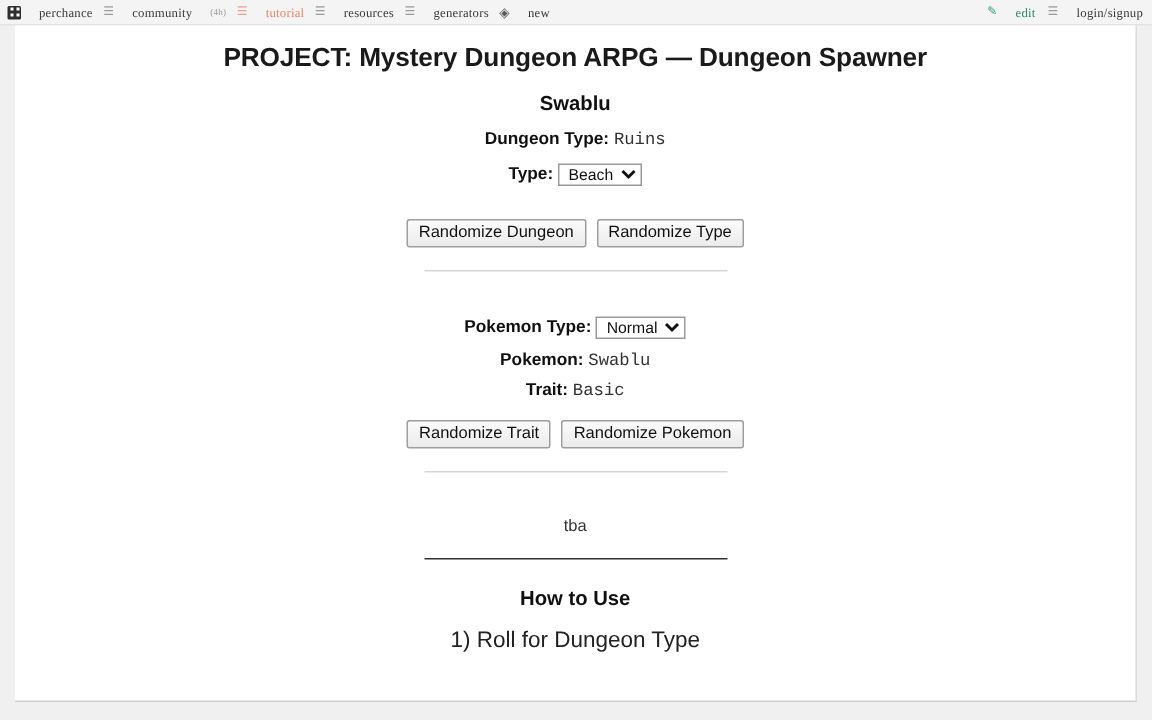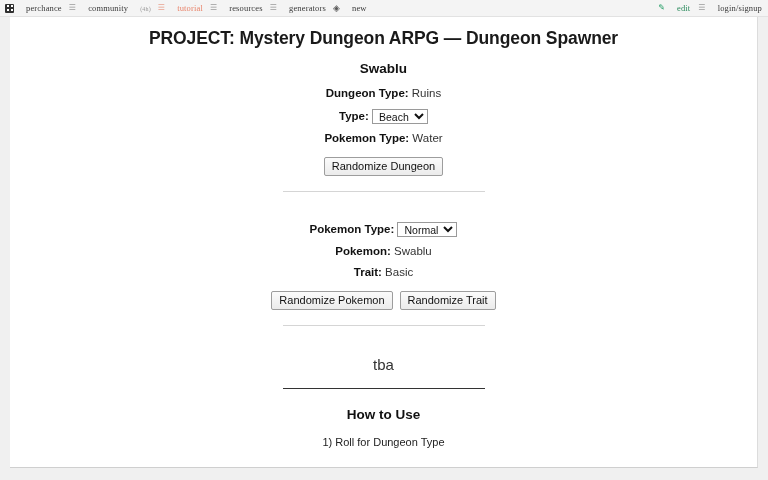--- a/index.html
+++ b/index.html
@@ -139,20 +139,21 @@
     line-height: 1;
     white-space: nowrap;
   }
   .field-label {
     font-weight: bold;
     color: #111;
   }
   .field-value {
     font-weight: normal;
     color: #333;
+    font-family: Liberation Mono, monospace;
   }
 
   select.dropdown {
     font-family: "Liberation Sans", sans-serif;
     font-size: 10.5px;
     color: #111;
     background: #ffffff;
     border: 1px solid #9a9a9a;
     border-radius: 0;
     padding: 0 2px;
@@ -185,26 +186,26 @@
     border-top: 1px solid #d5d5d5;
     width: 202px;
     margin: 0 auto;
   }
   hr.divider.strong {
     border-top: 1.5px solid #333;
     width: 202px;
   }
 
   .loot-value {
+    font-size: 11px;
+    color: #333;
+  }
+
+  .howto-list {
     font-size: 15px;
-    color: #333;
-  }
-
-  .howto-list {
-    font-size: 11px;
     color: #222;
     line-height: 13.5px;
   }
   .howto-line { white-space: nowrap; }
 
   
   .sp-title-to-dungeon { height: 12px; }
   .sp-sm { height: 12px; }
   .sp-xs { height: 9px; }
   .sp-btn { height: 13px; }
@@ -287,29 +288,26 @@
 
     <div class="field-row">
       <span class="field-label">Type:</span>
       <select class="dropdown">
         <option>Beach</option>
       </select>
     </div>
 
     <div class="sp-xs"></div>
 
-    <div class="field-row">
-      <span class="field-label">Pokemon Type:</span>
-      <span class="field-value">Water</span>
-    </div>
 
     <div class="sp-btn"></div>
 
     <div class="btn-row">
       <button class="rand-btn">Randomize Dungeon</button>
+      <button class="rand-btn">Randomize Type</button>
     </div>
 
   </div>
 
   <div class="sp-div"></div>
   <hr class="divider">
   <div class="sp-div-after"></div>
 
   <div class="section">
 
@@ -333,22 +331,22 @@
     <div class="sp-xs"></div>
 
     <div class="field-row">
       <span class="field-label">Trait:</span>
       <span class="field-value">Basic</span>
     </div>
 
     <div class="sp-btn"></div>
 
     <div class="btn-row">
+      <button class="rand-btn">Randomize Trait</button>
       <button class="rand-btn">Randomize Pokemon</button>
-      <button class="rand-btn">Randomize Trait</button>
     </div>
 
   </div>
 
   <div class="sp-div"></div>
   <hr class="divider">
   <div class="sp-div-after"></div>
 
   <div class="section">
 

